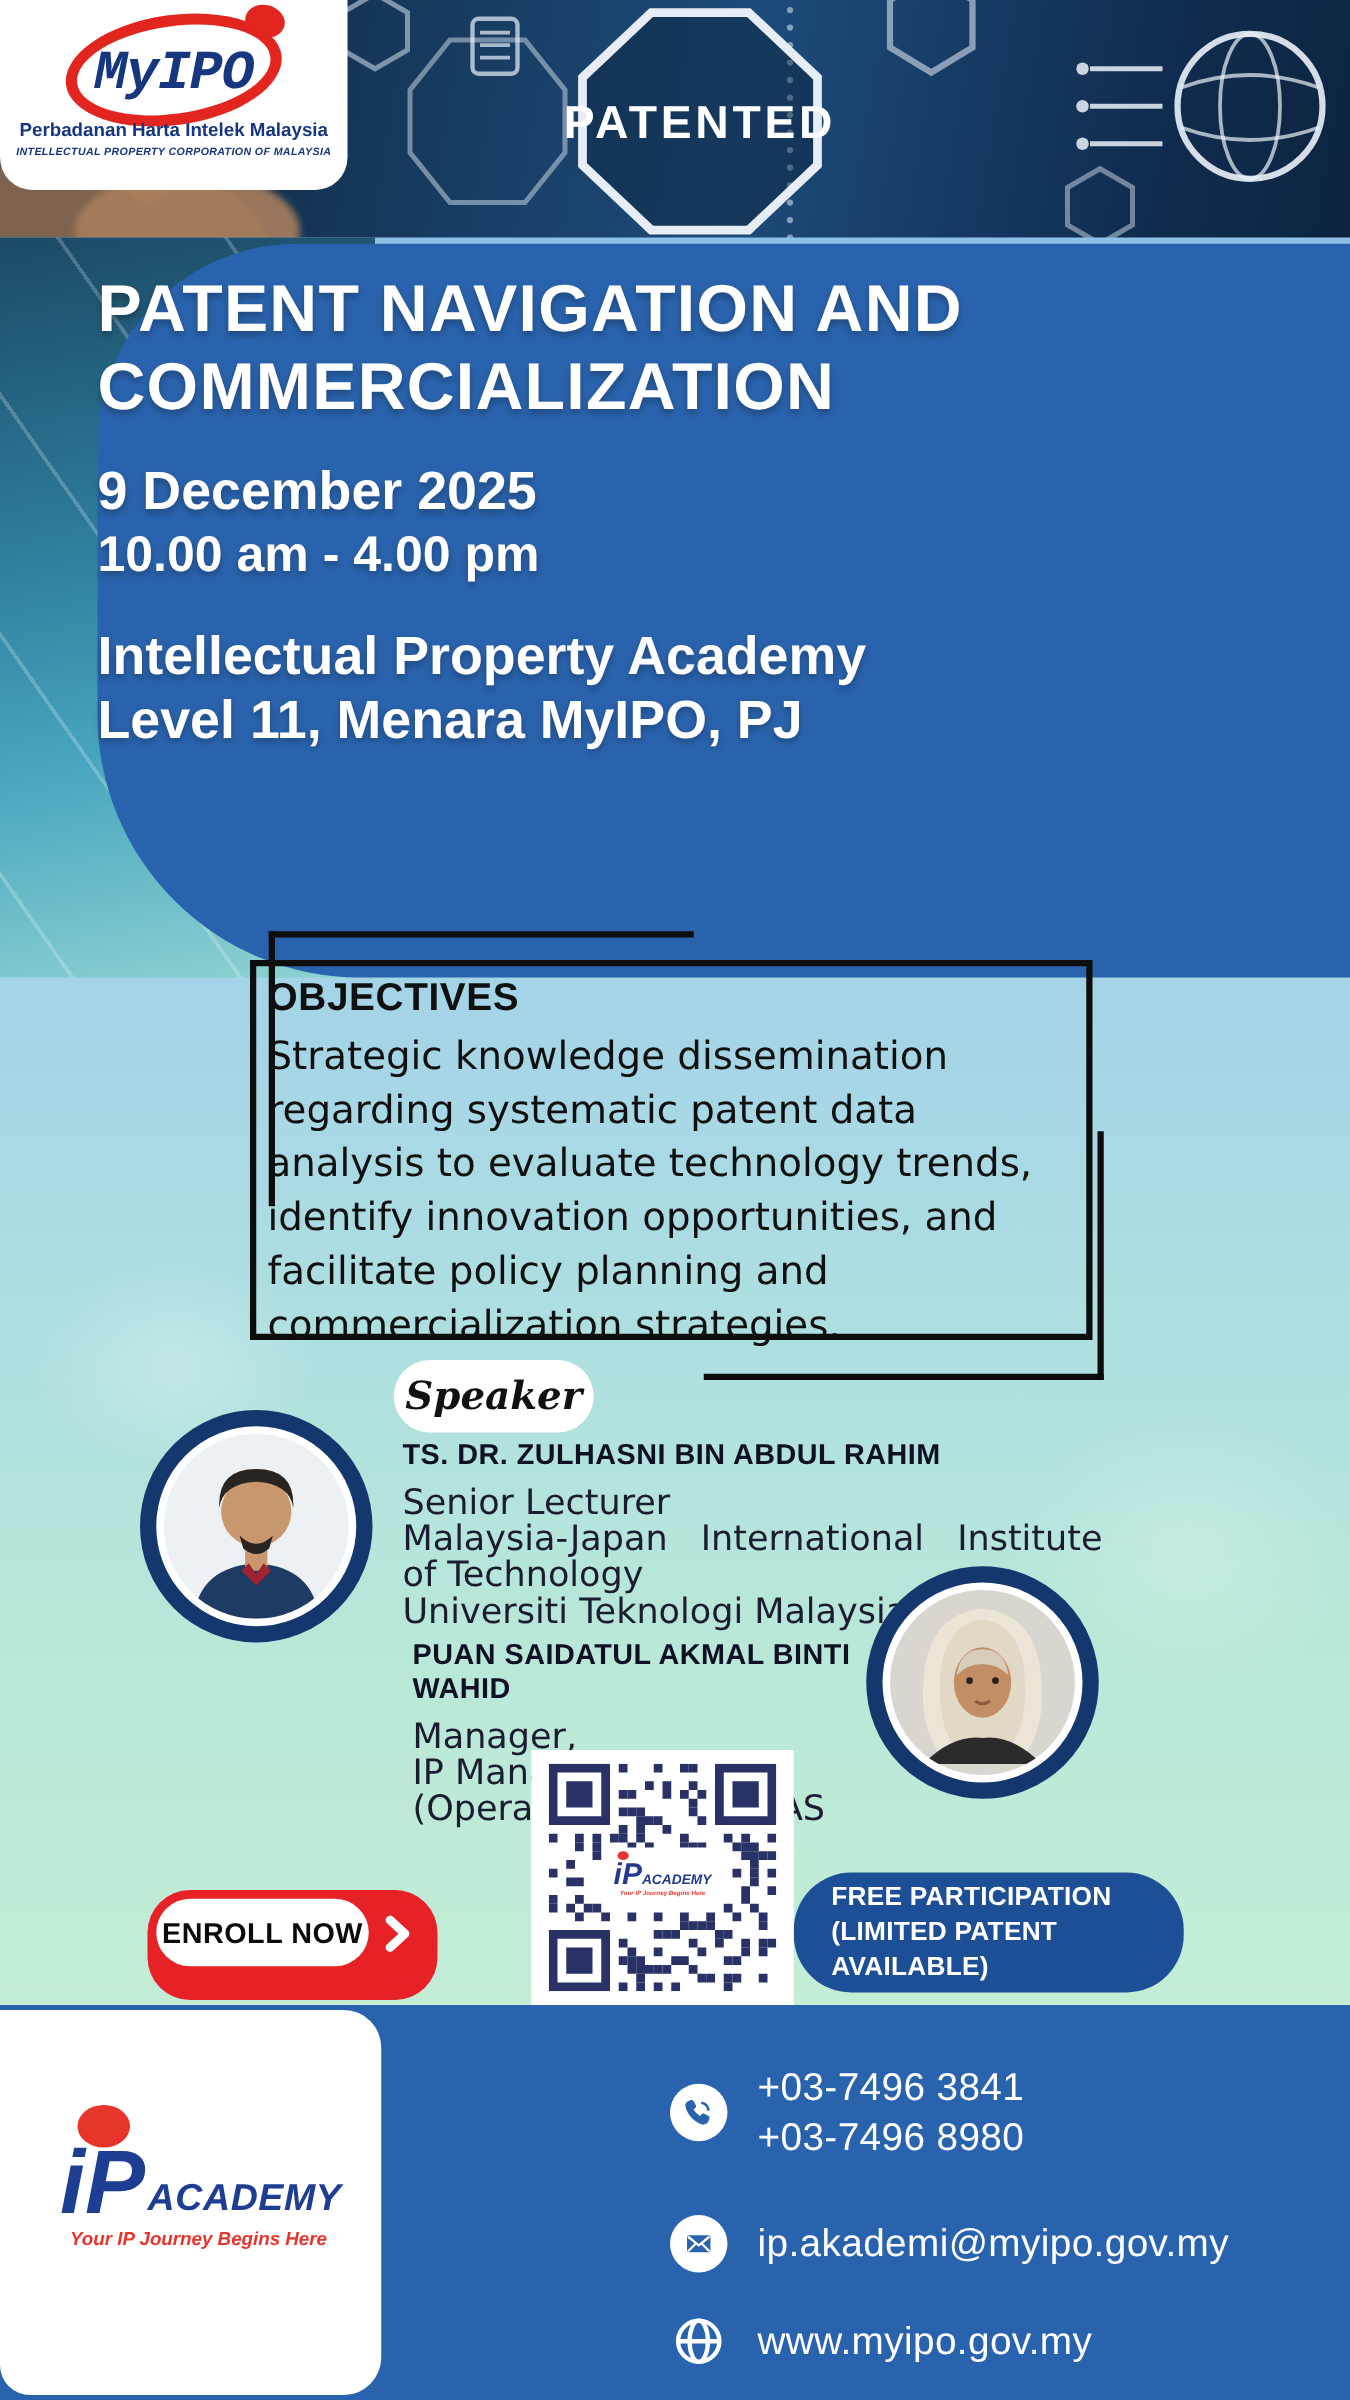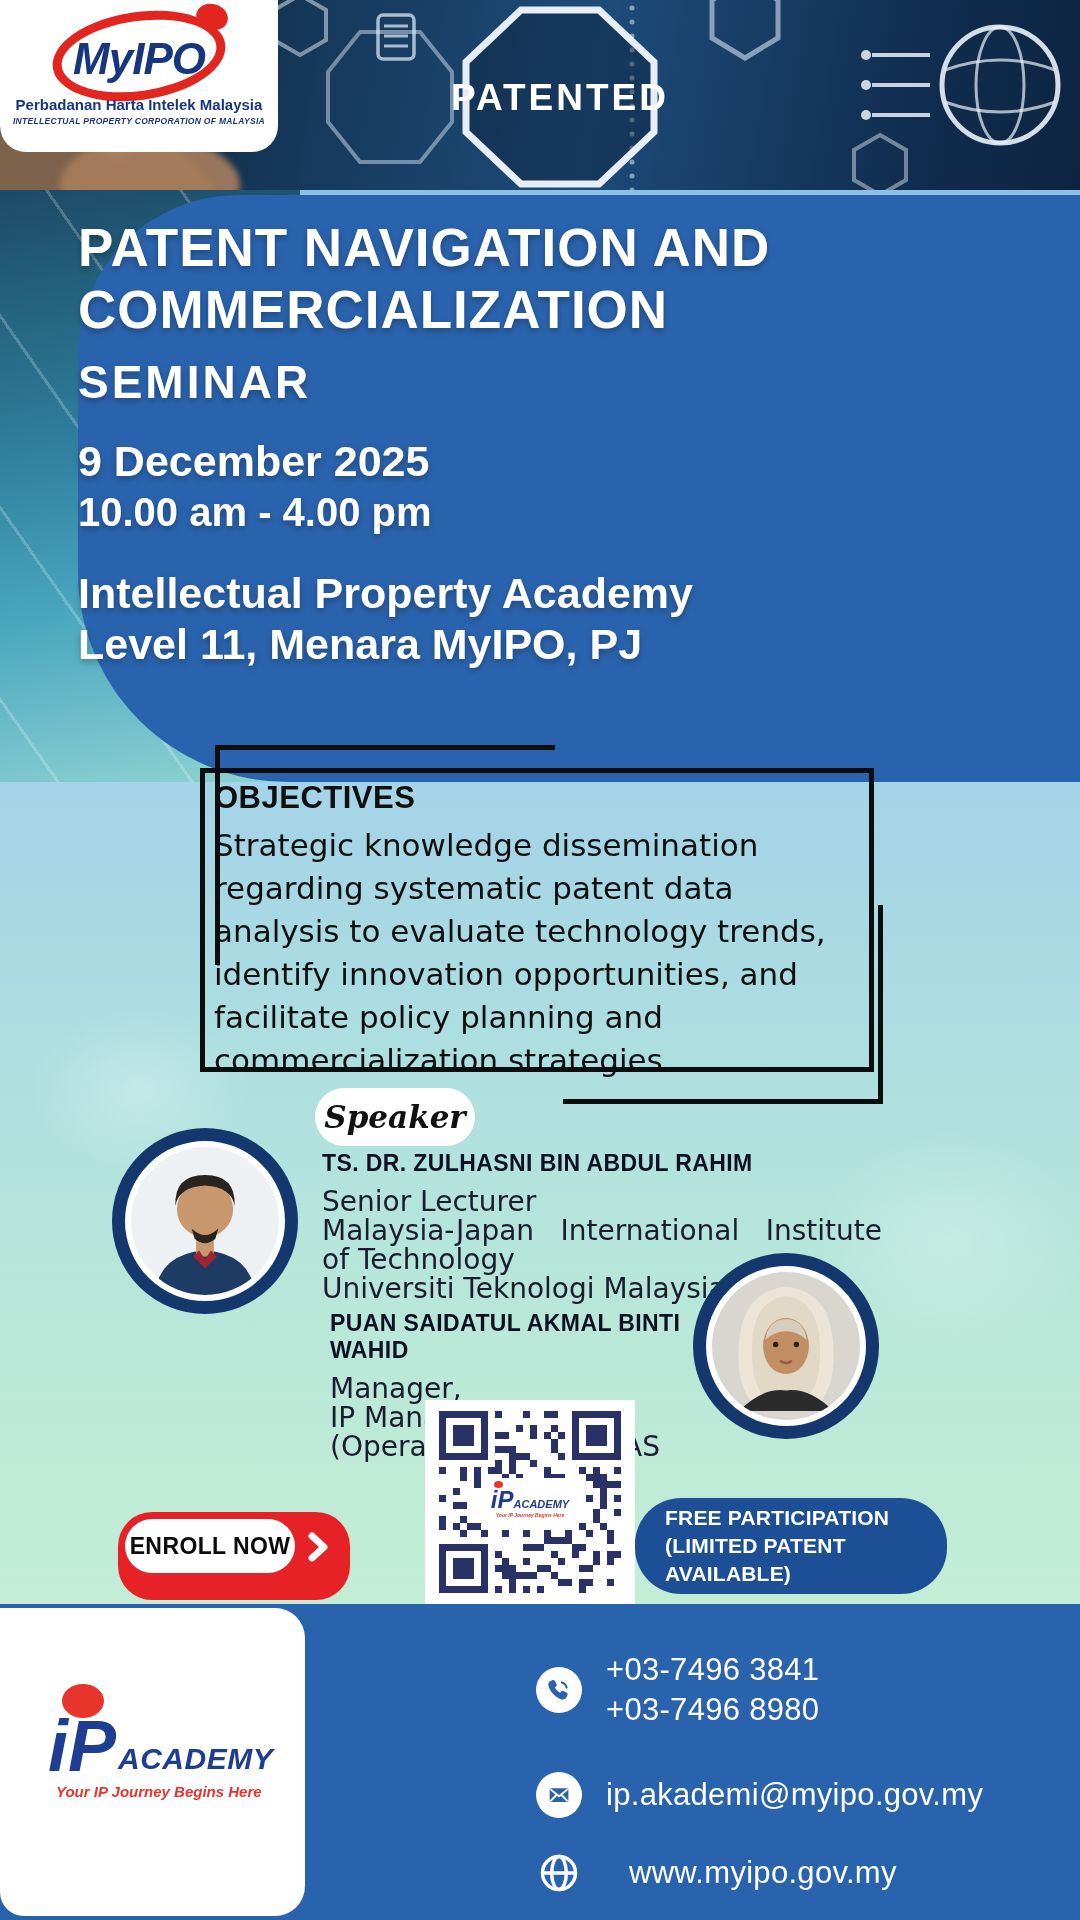--- a/index.html
+++ b/index.html
@@ -14,21 +14,21 @@
   .header-photo svg{position:absolute;left:0;top:0;}
 
   
   .logo-card{position:absolute;left:0;top:0;width:278px;height:152px;background:#fff;
     border-radius:0 0 26px 26px;z-index:5;}
   .myipo-ring{position:absolute;left:52px;top:12px;width:174px;height:88px;
     border:9px solid #e2251f;border-radius:50%;transform:rotate(-8deg);}
   .myipo-dot{position:absolute;left:196px;top:4px;width:32px;height:26px;background:#e2251f;
     border-radius:50%;transform:rotate(15deg);}
   .myipo-word{position:absolute;left:0;top:34px;width:278px;text-align:center;
-    font-size:44px;font-style:italic;font-weight:800;color:#16377f;letter-spacing:-1px;}
+    font-size:44px;font-style:italic;font-weight:800;color:#16377f;letter-spacing:-1px;font-family:Liberation Mono, monospace;}
   .myipo-l1{position:absolute;left:0;top:96px;width:278px;text-align:center;
     font-size:15px;font-weight:700;color:#16377f;}
   .myipo-l2{position:absolute;left:0;top:116px;width:278px;text-align:center;
     font-size:8.5px;font-style:italic;font-weight:700;color:#16377f;letter-spacing:.3px;}
 
   
   .page-bg{position:absolute;left:0;top:190px;width:1080px;height:1414px;
     background:
       radial-gradient(180px 140px at 820px 420px, rgba(255,255,255,.28), rgba(255,255,255,0) 70%),
       radial-gradient(160px 120px at 140px 900px, rgba(255,255,255,.25), rgba(255,255,255,0) 70%),
@@ -115,21 +115,21 @@
 
   .contact{position:absolute;left:536px;top:0;width:520px;height:316px;color:#fff;}
   .c-row{position:absolute;display:flex;align-items:center;cursor:pointer;}
   .c-icon{width:46px;height:46px;border-radius:50%;background:#fff;display:flex;
     align-items:center;justify-content:center;flex:none;}
   .c-icon.outline{background:transparent;}
   .c-text{font-size:31px;font-weight:400;margin-left:24px;line-height:40px;letter-spacing:.3px;
     font-family:"Liberation Sans",sans-serif;}
   .r-phone{top:46px;}
   .r-email{top:168px;}
-  .r-web{top:246px;gap:23px;}
+  .r-web{top:246px;}
 </style>
 </head>
 <body>
 
 <div class="poster">
 
   <div class="header-photo">
     <svg width="1080" height="195" viewBox="0 0 1080 195">
 
       <g filter="url(#blur1)">
@@ -199,21 +199,20 @@
       <div class="myipo-l2">INTELLECTUAL PROPERTY CORPORATION OF MALAYSIA</div>
     </div>
   </div>
 
   <div class="page-bg"></div>
   <div class="left-strip"></div>
 
   <div class="hero">
     <div class="t1">PATENT NAVIGATION AND</div>
     <div class="t2">COMMERCIALIZATION</div>
-    <div class="sem">SEMINAR</div>
     <div class="date">9 December 2025</div>
     <div class="time">10.00 am - 4.00 pm</div>
     <div class="v1">Intellectual Property Academy</div>
     <div class="v2">Level 11, Menara MyIPO, PJ</div>
   </div>
 
   <div class="frame-deco-tl"></div>
   <div class="frame-main"></div>
   <div class="frame-deco-br"></div>
   <div class="objectives">

